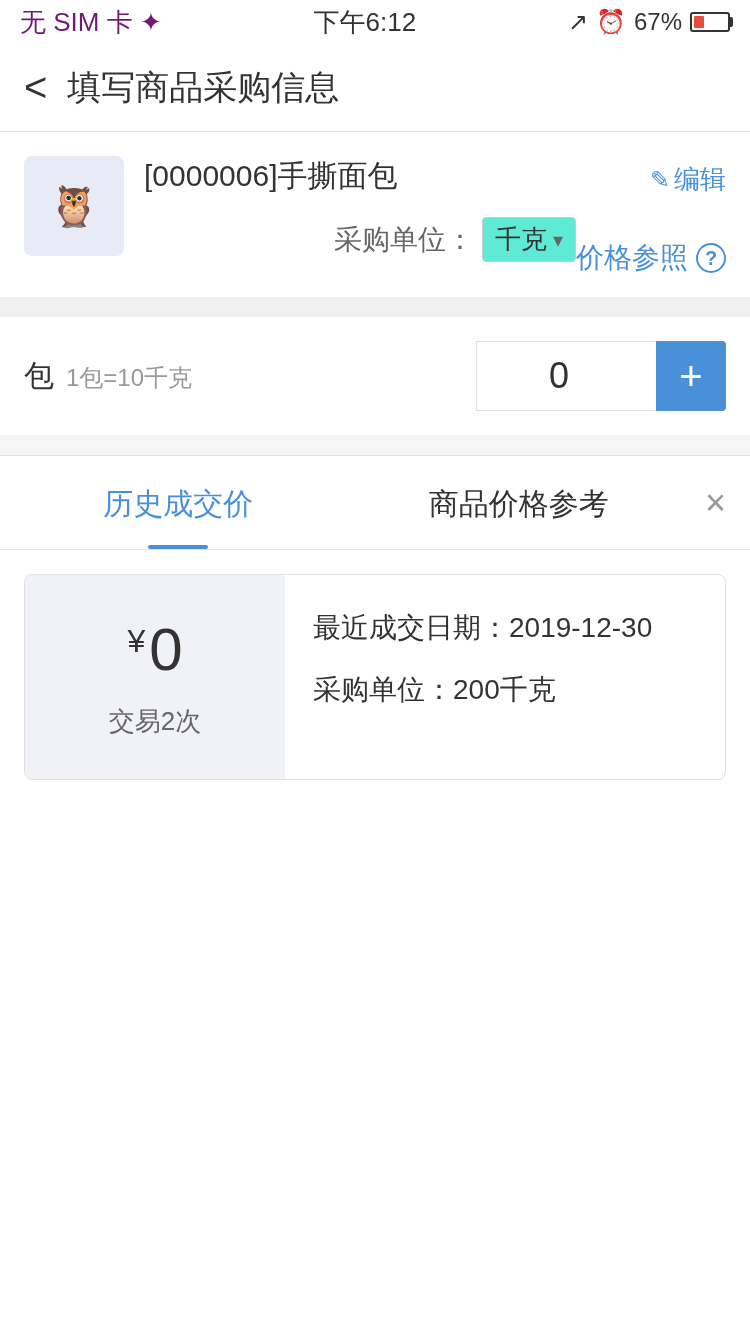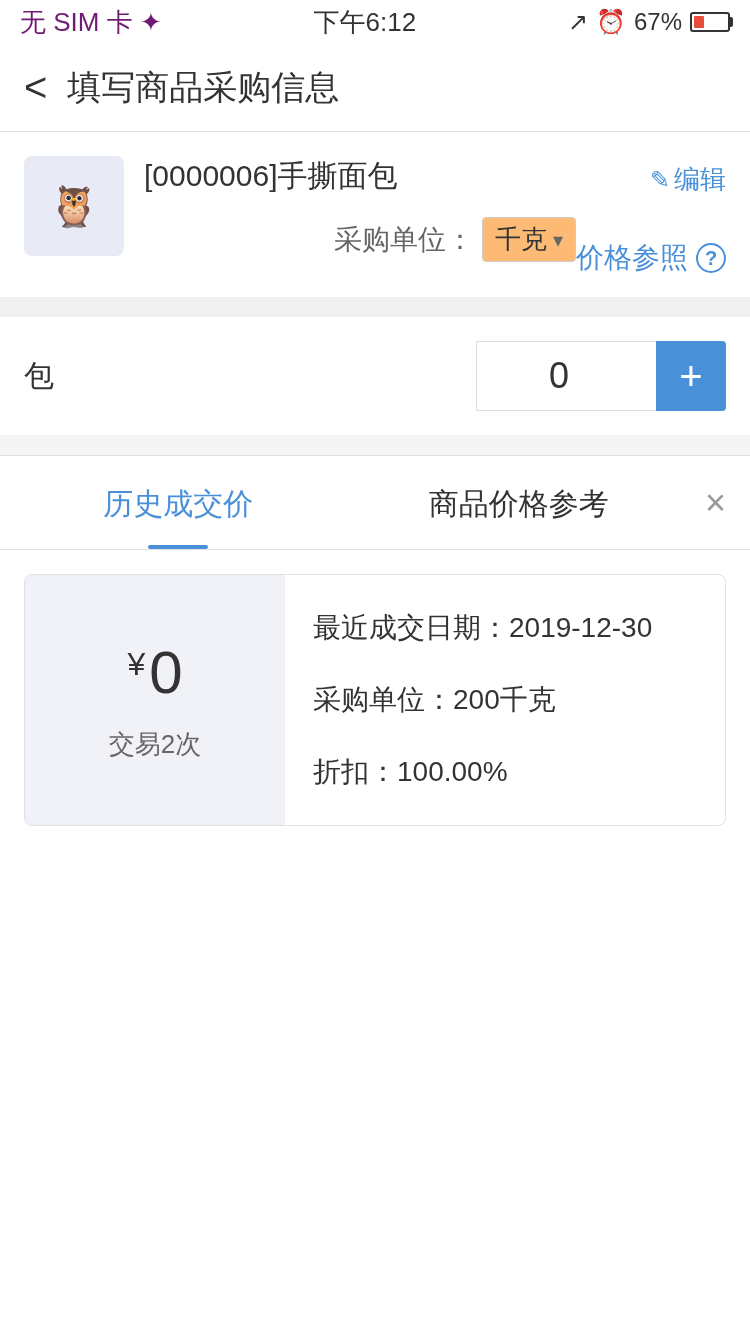--- a/index.html
+++ b/index.html
@@ -158,21 +158,21 @@
       color: #666;
     }
     .unit-select {
       display: inline-flex;
       align-items: center;
       border: 1px solid #ccc;
       border-radius: 4px;
       padding: 4px 12px;
       font-size: 26px;
       color: #333;
-      background: #fdba74;
+      background: #5eead4;
       gap: 6px;
       cursor: pointer;
     }
     .unit-arrow {
       font-size: 20px;
       color: #666;
     }
     .price-ref {
       font-size: 28px;
       color: #4a90d9;
@@ -338,21 +338,21 @@
     .price-trade-count {
       font-size: 26px;
       color: #666;
       margin-top: 20px;
     }
     .price-right {
       flex: 1;
       padding: 32px 28px;
       display: flex;
       flex-direction: column;
-      gap: 30px;
+      gap: 20px;
     }
     .price-detail-row {
       font-size: 28px;
       color: #333;
       line-height: 1.5;
     }
 
     
     .bottom-space {
       background: #fff;
@@ -413,20 +413,21 @@
       </div>
     </div>
   </div>
 </div>
 
 <div class="divider-bar"></div>
 
 <div class="quantity-section">
   <div class="quantity-label-area">
     <span class="quantity-unit">包</span>
+    <span class="quantity-conversion">1包=10千克</span>
   </div>
   <div class="quantity-input-area">
     <input class="quantity-input" type="number" value="0" style="">
     <div class="quantity-plus">+</div>
   </div>
 </div>
 
 <div class="tab-section">
   <div class="tab-bar">
     <div class="tab-item active">历史成交价</div>
@@ -443,21 +444,18 @@
         </div>
         <div class="price-trade-count">交易2次</div>
       </div>
       <div class="price-right">
         <div class="price-detail-row">
           <span>最近成交日期：</span><span>2019-12-30</span>
         </div>
         <div class="price-detail-row">
           <span>采购单位：</span><span>200千克</span>
         </div>
-        <div class="price-detail-row">
-          <span>折扣：</span><span>100.00%</span>
-        </div>
       </div>
     </div>
   </div>
 </div>
 
 <div class="bottom-space"></div>
 
 </body></html>

